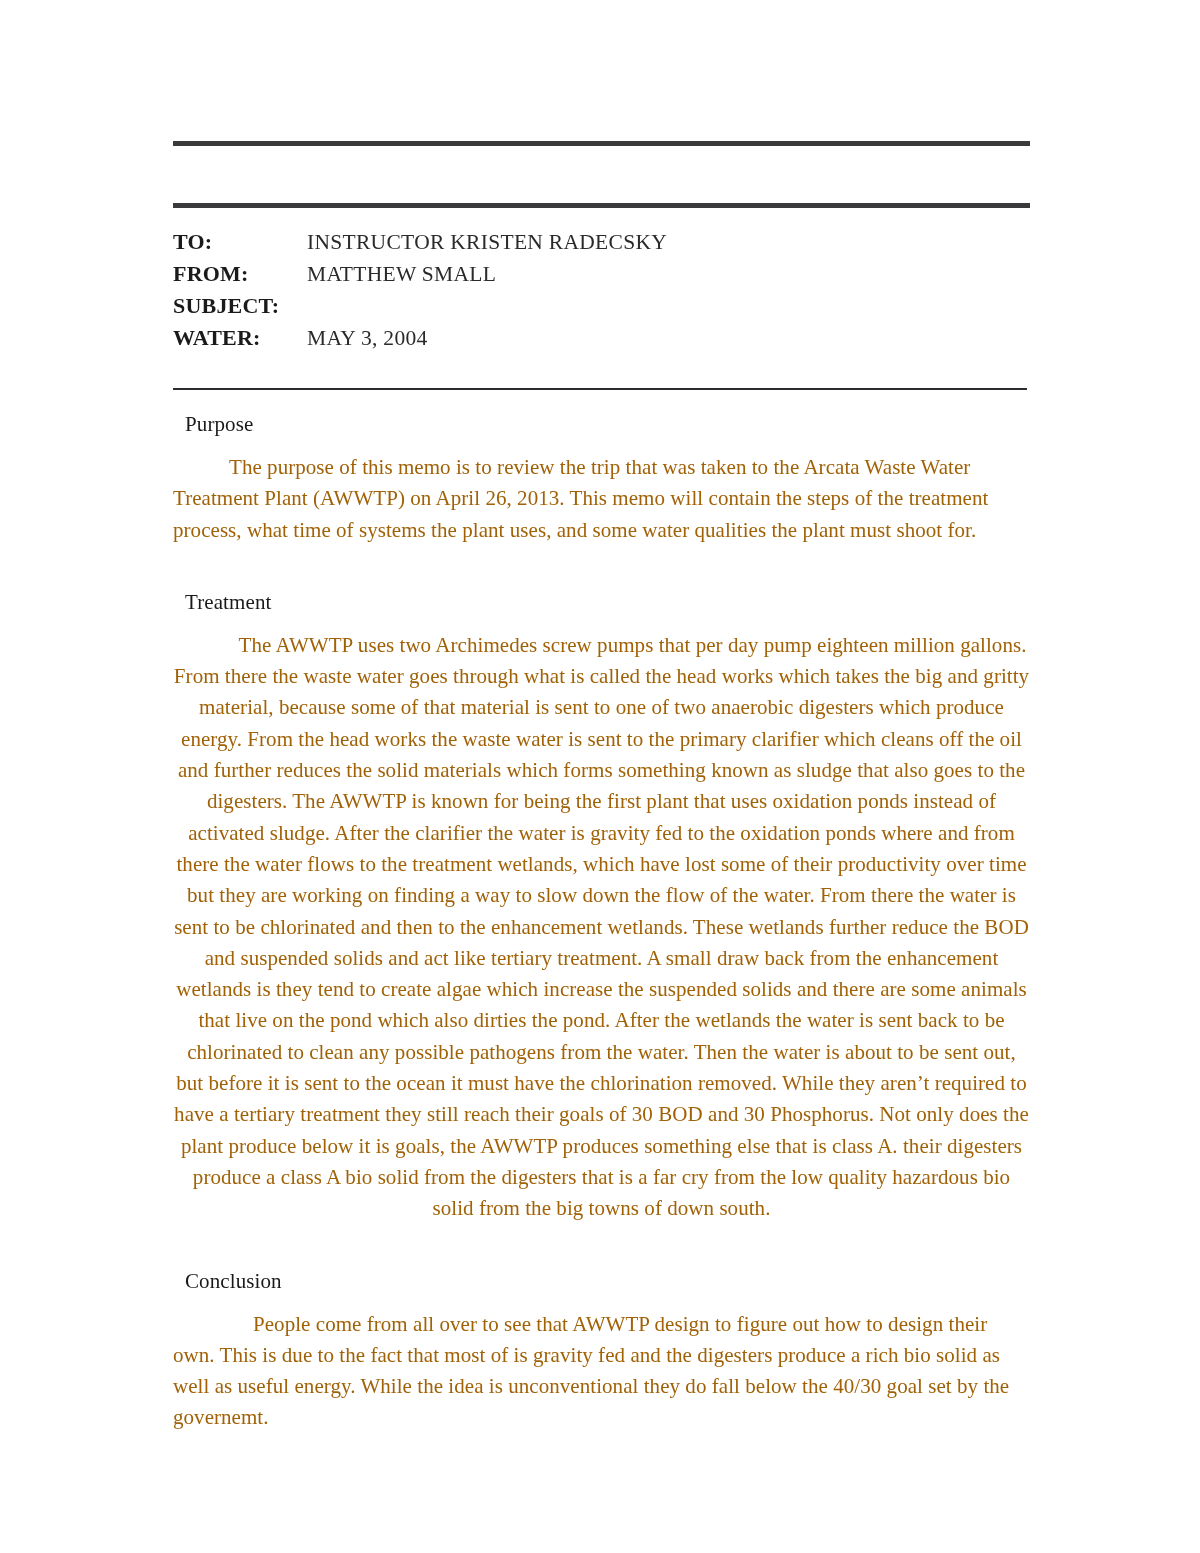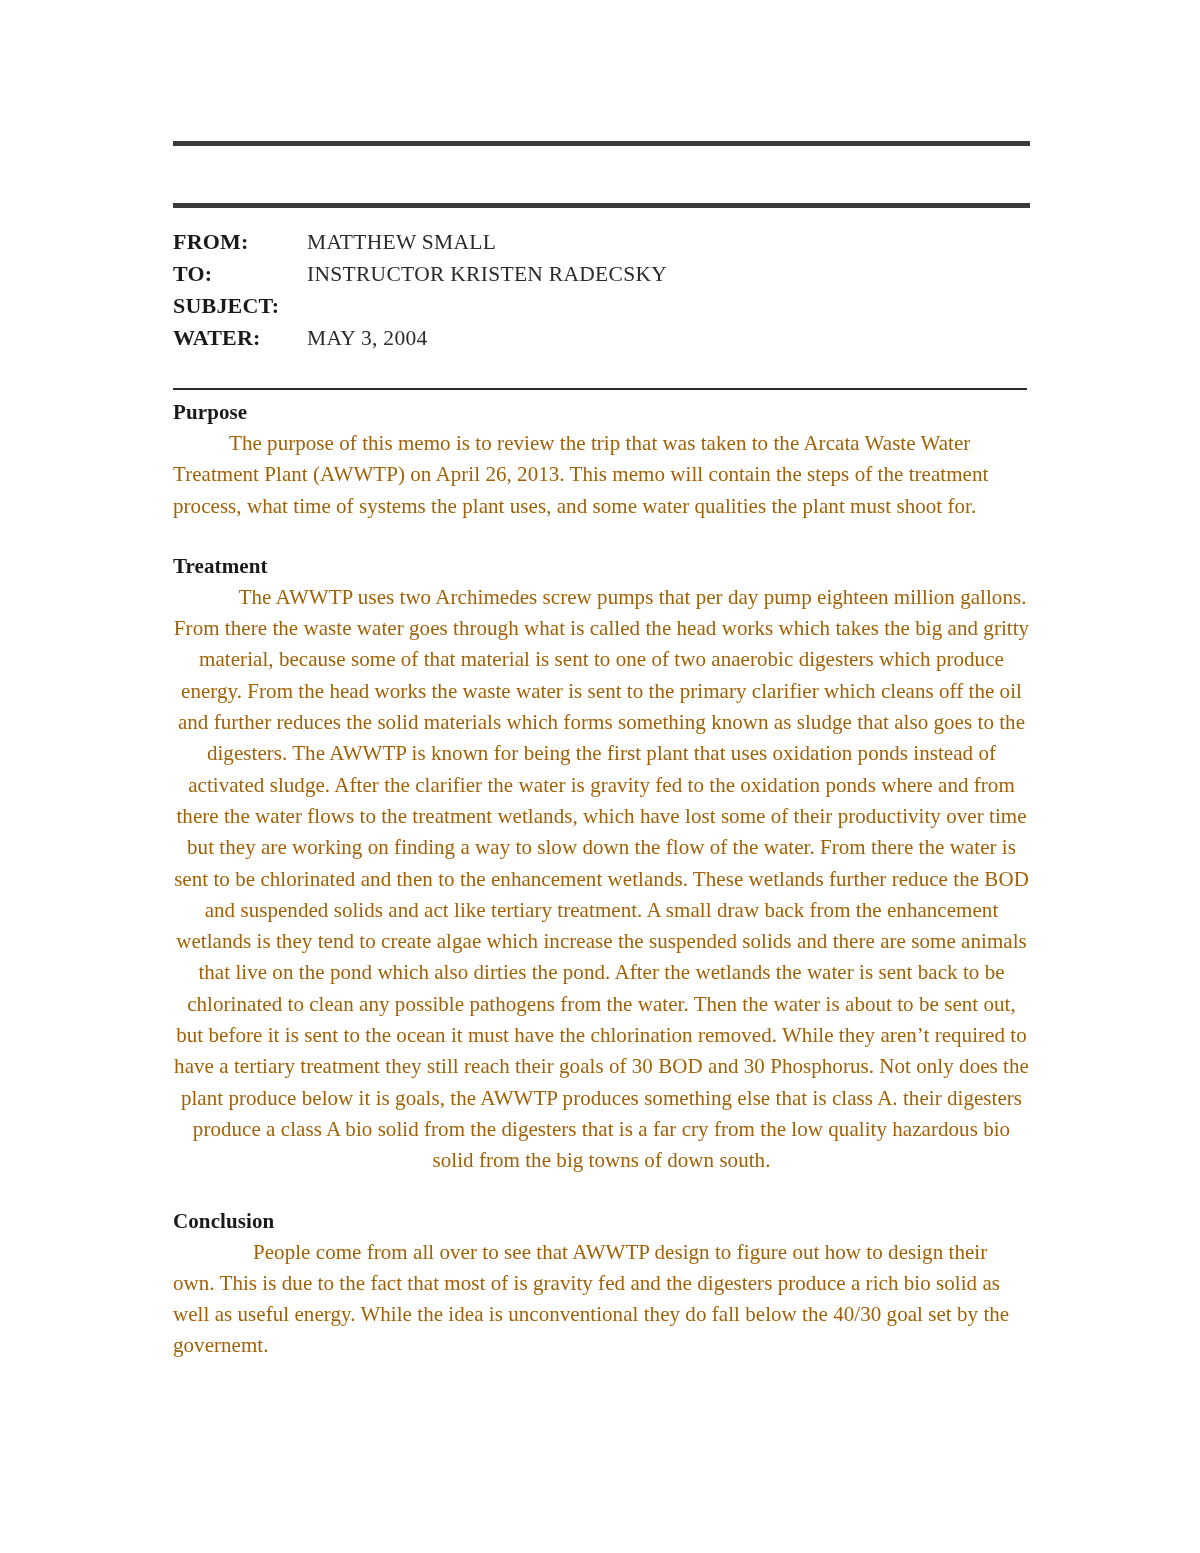--- a/index.html
+++ b/index.html
@@ -80,22 +80,22 @@
     letter-spacing: 0.3px;
     color: #2a2a2a;
   }
 
   
   .sec-gap-before-purpose { height: 34px; }
   .sec-gap-after-rule     { height: 8px; }
 
   h2.heading {
     font-size: 21px;
-    font-weight: bold;
-    margin: 0;
+    font-weight: normal;
+    margin: 12px;
     line-height: 28px;
     letter-spacing: 0.1px;
   }
 
   p.body {
     font-size: 21px;
     line-height: 31.3px;
     margin: 0;
     text-align: left;
     color: #a16207;
@@ -120,26 +120,26 @@
     <hr class="rule-thick">
 
     <div class="sp-r1r2"></div>
 
     <hr class="rule-med">
 
     <div class="sp-r2h"></div>
 
     <div class="memo-head">
       <div class="memo-row">
+        <span class="memo-label">TO:</span>
+        <span class="memo-value">INSTRUCTOR KRISTEN RADECSKY</span>
+      </div>
+      <div class="memo-row">
         <span class="memo-label">FROM:</span>
         <span class="memo-value">MATTHEW SMALL</span>
-      </div>
-      <div class="memo-row">
-        <span class="memo-label">TO:</span>
-        <span class="memo-value">INSTRUCTOR KRISTEN RADECSKY</span>
       </div>
       <div class="memo-row">
         <span class="memo-label">SUBJECT:</span>
       </div>
       <div class="memo-row">
         <span class="memo-label">WATER:</span>
         <span class="memo-value">MAY 3, 2004</span>
       </div>
     </div>
 

